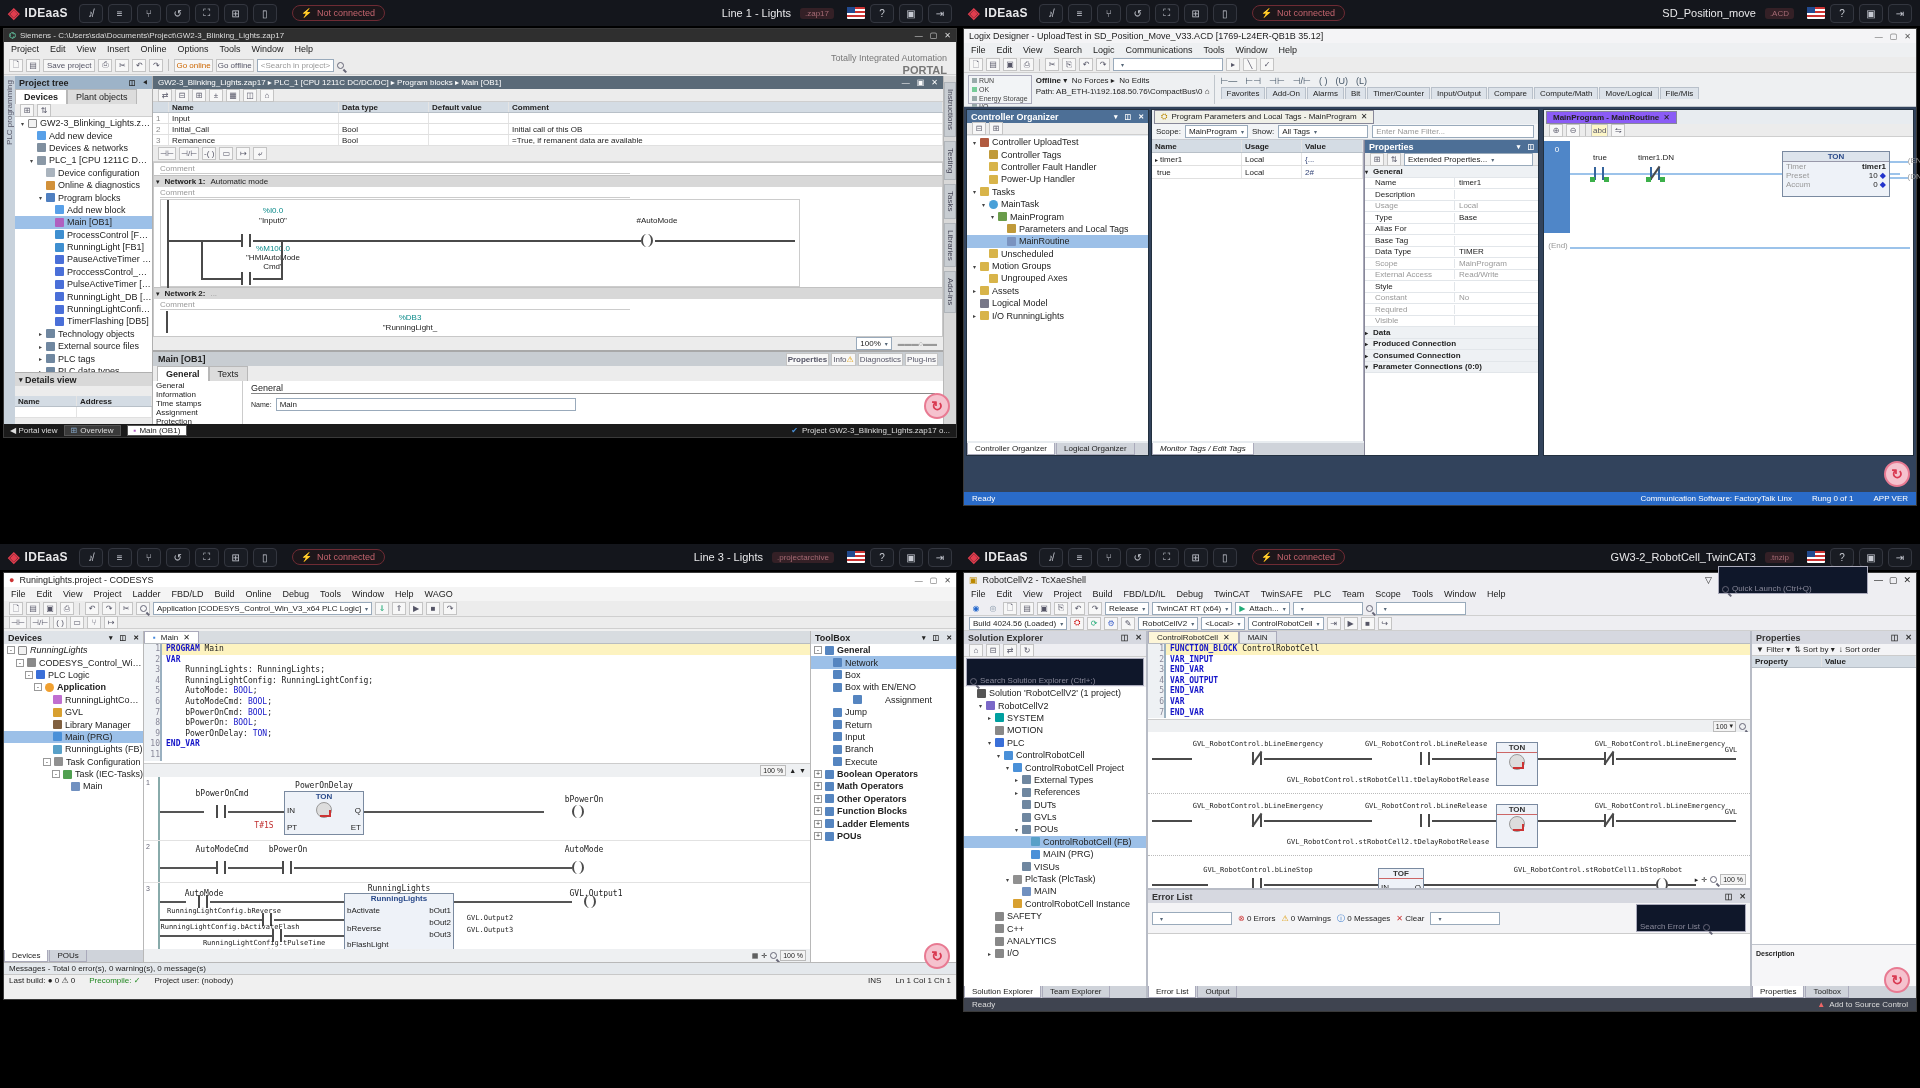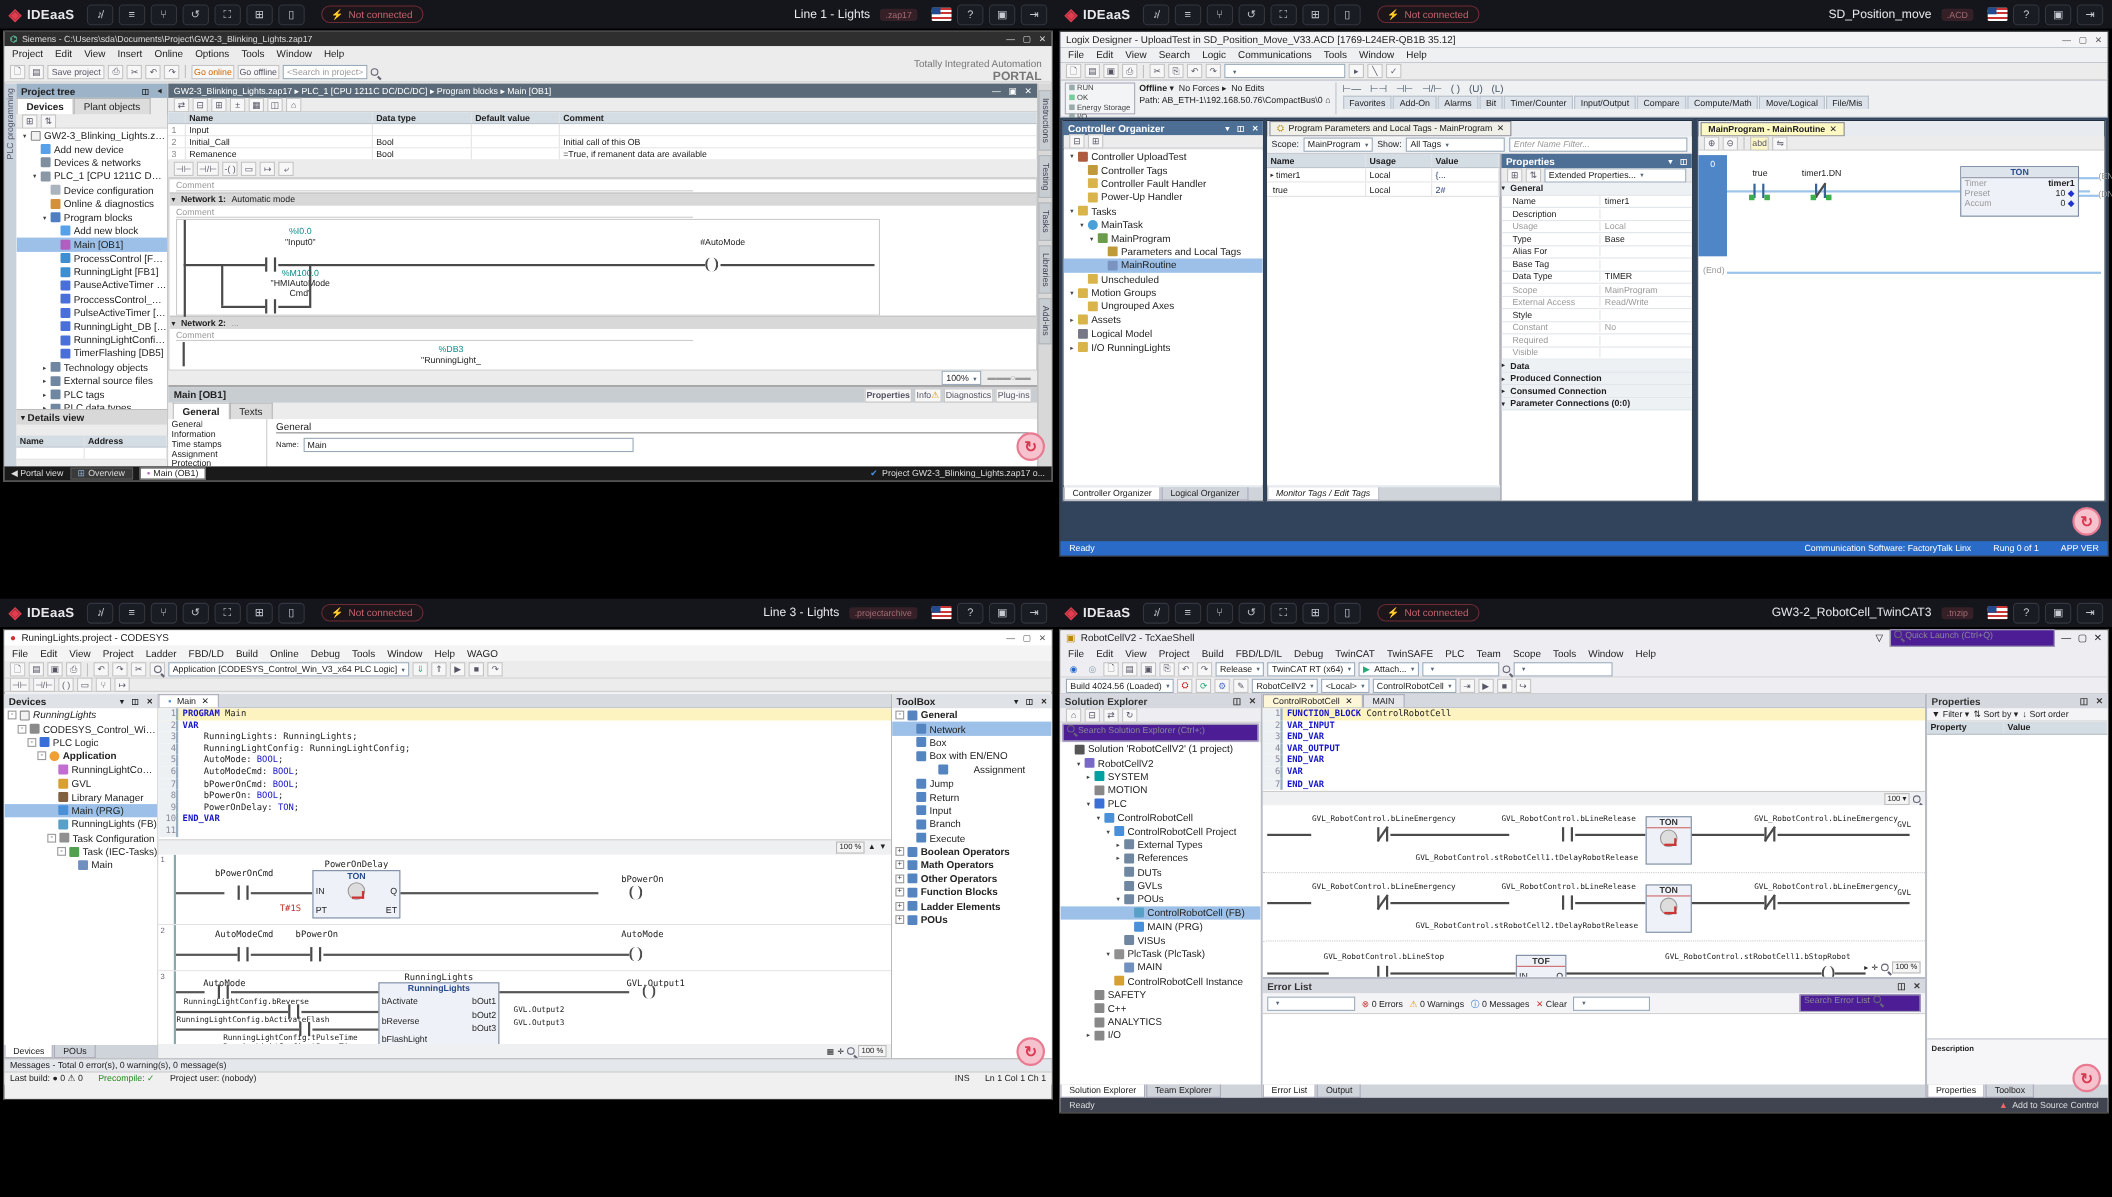--- a/index.html
+++ b/index.html
@@ -96,21 +96,21 @@
 
 .w-lgx{height:478px;background:#32435c}
 .lgx-top{background:#eef0f2}
 .ledbox{border:1px solid #aab;background:#f2f4f6;font-size:7px;padding:1px 3px;line-height:1.25;color:#444}
 .led{display:inline-block;width:5px;height:5px;background:#9aa;margin-right:2px}
 .itabs{display:flex;gap:1px;font-size:8px;align-items:flex-end}
 .itabs .t{padding:1px 5px;background:#dde3ea;border:1px solid #b8c0ca;border-bottom:none;white-space:nowrap}
 .dock{position:absolute;background:#e8ecf0;border:1px solid #22303f}
 .dtab{position:absolute;height:14px;display:flex;align-items:flex-end;gap:2px;font-size:8px}
 .dtab .t{background:#f0f0e8;border:1px solid #889;padding:1px 6px;white-space:nowrap;display:flex;gap:4px}
-.dtab .t.yel{background:#fef9c3}
+.dtab .t.yel{background:#8b5cf6}
 .lgx-hw{background:#9cc3ea}
 .lgx .ct,.lgx .coil{border-color:#35649c}
 .gsq{position:absolute;width:5px;height:5px;background:#3cb04a}
 .pgrid{font-size:8px}
 .pgrid .pr{display:flex;height:11.5px;border-bottom:1px solid #e2e6ea;align-items:center}
 .pgrid .pk{width:52%;padding-left:10px;border-right:1px solid #e2e6ea;overflow:hidden;white-space:nowrap}
 .pgrid .pv{padding-left:4px;overflow:hidden;white-space:nowrap}
 .pgrid .pr.dim .pv{color:#999}
 .pgrid .cat{font-weight:bold;background:#eef1f4}
 .bluebar{position:absolute;left:0;right:0;bottom:0;height:13px;background:#2a6bc8;color:#fff;display:flex;align-items:center;font-size:8px;padding:0 8px;gap:20px}
@@ -123,21 +123,21 @@
 .cl.hl{background:#fdf3c0}
 .ln{width:18px;text-align:right;color:#889;background:#eef1f4;border-right:2px solid #9ab0c0;margin-right:4px;flex:0 0 auto}
 .tk-k{color:#1414c8;font-weight:bold}.tk-p{color:#222}.tk-t{color:#1414c8}.tk-r{color:#c03030}
 .netno{position:absolute;left:2px;top:2px;font-size:7px;color:#667}
 .netblk{position:relative;border-bottom:1px solid #e2e2e2;background:#fff}
 .netblk .rail{position:absolute;left:14px;top:0;bottom:0;width:2px;background:#8aa}
 
 .w-twc{height:440px;background:#eeeef2}
 .twc-menu{background:#eeeef2}
 .sehead{height:13px;background:#d6d8e0;font-size:9px;display:flex;align-items:center;padding:0 4px;font-weight:bold;color:#333}
-.sbox{border:1px solid #aab;background:#4c1d95;height:16px;display:flex;align-items:flex-start;font-size:8px;color:#889;padding:0 3px;gap:3px}
+.sbox{border:1px solid #aab;background:#0f172a;height:28px;display:flex;align-items:flex-end;font-size:8px;color:#889;padding:0 3px;gap:3px}
 .eltb{display:flex;align-items:center;gap:6px;font-size:8px;padding:1px 4px;background:#f4f4f6;border-bottom:1px solid #ccc}
 .btabs{display:flex;gap:1px;font-size:8px}
 .btabs .t{padding:1px 7px;background:#cfd3da;border:1px solid #aab;border-top:none}
 .btabs .t.on{background:#f6d87a}
 .darkbar{position:absolute;left:0;right:0;bottom:0;height:13px;background:#3f4450;color:#ddd;display:flex;align-items:center;font-size:8px;padding:0 8px}
 .tiny{font-size:7px}
 .dim{color:#999}
 .zctl{display:flex;align-items:center;gap:2px;font-size:7px;border:1px solid #bbb;background:#f4f4f4;padding:0 2px;height:11px}
 </style>
 </head>
@@ -757,21 +757,21 @@
           <span class="combo">
               <span>MainProgram</span>
               <span class="dn">▾</span>
             </span>
           <span>Show:</span>
           <span class="combo" style="width:90px">
               <span>All Tags</span>
               <span class="dn">▾</span>
             </span>
           <span class="combo" style="flex:1">
-              <span class="dim" style="font-style:italic">Enter Name Filter...</span>
+              <span class="dim" style="">Enter Name Filter...</span>
             </span>
         </div>
         <div class="grid" style="position:absolute;top:30px;left:0;width:212px;bottom:14px;background:#fff;border-right:1px solid #aab">
           <div class="gr gh" style="height:13px">
               <span class="gc" style="width:90px">Name</span>
               <span class="gc" style="width:60px">Usage</span>
               <span class="gc" style="flex:1">Value</span>
             </div>
           <div>
             <div class="gr" style="height:13px">

